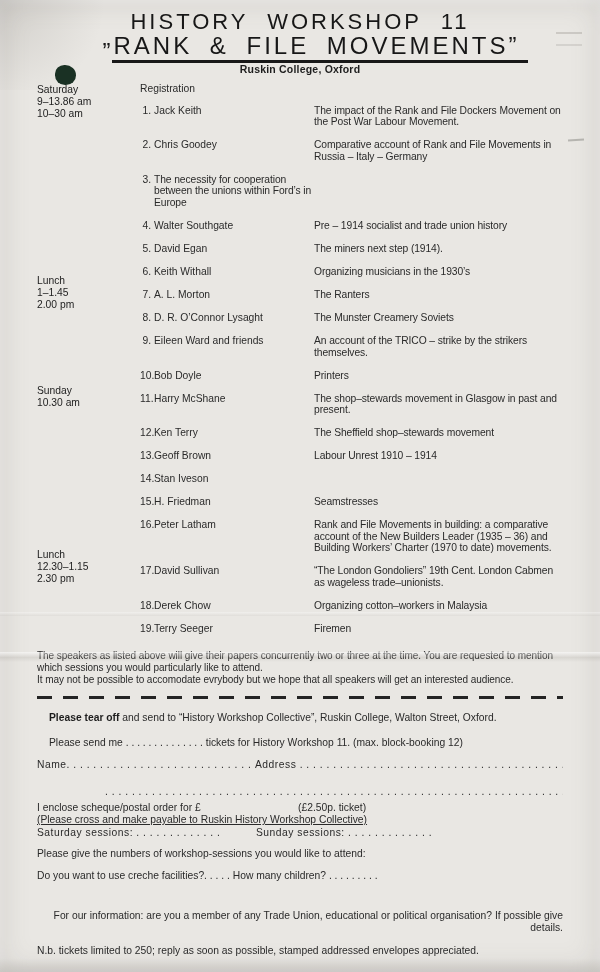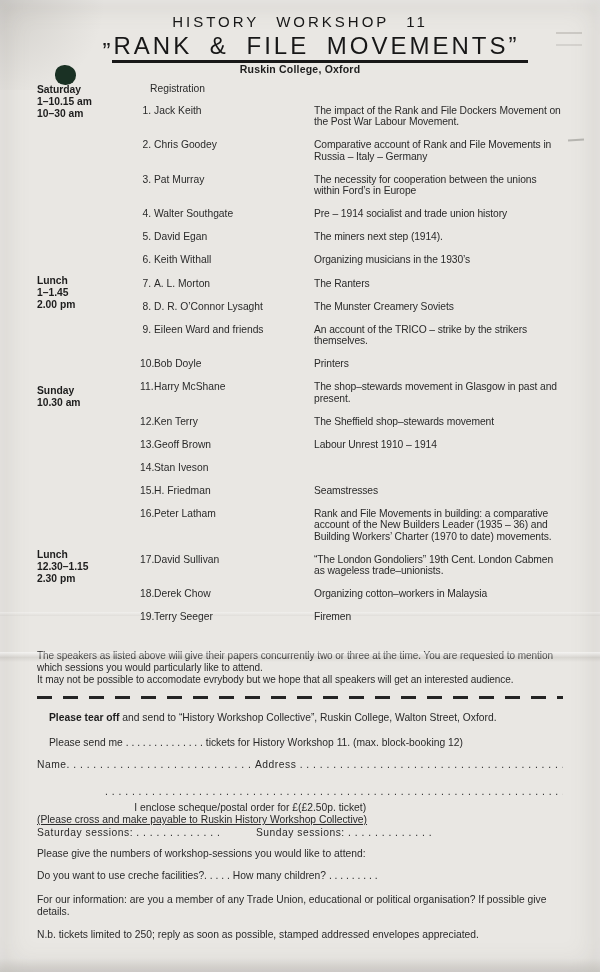--- a/index.html
+++ b/index.html
@@ -29,54 +29,54 @@
   .right-mark { position:absolute; left:568px; top:139px; width:16px; height:2px;
     background:rgba(90,88,84,0.35); transform:rotate(-4deg); }
   .fold-mark { position:absolute; left:556px; top:32px; width:26px; height:10px;
     border-top:2px solid rgba(120,115,108,0.25); border-bottom:2px solid rgba(120,115,108,0.18); }
 
   .punch-dot { position:absolute; left:55px; top:65px; width:21px; height:20px;
     background:#1a3124; border-radius:46% 54% 50% 50%; }
 
   
   .header { text-align:center; padding-top:11px; color:#171717; }
-  .title1 { font-size:15px; line-height:22px; letter-spacing:3px; word-spacing:10px; white-space:nowrap; }
+  .title1 { font-size:22px; line-height:22px; letter-spacing:3px; word-spacing:10px; white-space:nowrap; }
   .title2 { font-size:24px; line-height:26px; letter-spacing:3px; word-spacing:8px; white-space:nowrap; padding-left:22px; }
   .q-open { position:relative; top:6px; }
   .title-underline { height:3px; background:#181818; width:416px; margin:1px 0 0 112px; }
   .date-line, .venue-line { font-weight:700; font-size:10.5px; line-height:13px; letter-spacing:0.2px; color:#1d1d1d; }
   .date-line { margin-top:9px; }
 
   
   .schedule { position:relative; height:566px; padding-top:7px; box-sizing:border-box; }
-  .time-label { position:absolute; left:37px; font-weight:700; font-size:10.3px; line-height:12px; color:#1d1d1d; white-space:nowrap; }
+  .time-label { position:absolute; left:37px; font-weight:400; font-size:10.3px; line-height:12px; color:#1d1d1d; white-space:nowrap; }
   .tb-0 { top:8px; } .tb-1 { top:199px; } .tb-2 { top:309px; } .tb-3 { top:473px; }
   .rows { margin-left:140px; }
-  .registration { margin-left:10px; font-size:10.3px; line-height:11.5px; margin-bottom:10px; }
+  .registration { margin-left:0; font-size:10.3px; line-height:11.5px; margin-bottom:10px; }
   .session { display:grid; grid-template-columns:14px 160px 250px; margin-bottom:11.5px;
     font-size:10.3px; line-height:11.5px; }
   .session .num { text-align:right; padding-right:3px; }
   .session .speaker { padding-left:0; }
   .session .topic { letter-spacing:-0.1px; }
   .gap-lunch { margin-top:12px; }
 
   
   .notes { margin:8px 37px 0 37px; font-size:10px; line-height:12px; letter-spacing:-0.05px; }
   .tear-line { margin:10px 37px 0 37px; height:3px;
     background:repeating-linear-gradient(90deg,#242424 0 15px, transparent 15px 26px); }
   .form { margin:0 37px; font-size:10.3px; line-height:12px; }
   .form-line { white-space:nowrap; }
   .clip { display:inline-block; white-space:nowrap; overflow:hidden; vertical-align:bottom; }
   .mt13 { margin-top:13px;padding-left:12px; } .mt10 { margin-top:10px; } .mt15 { margin-top:15px; }
   .mt4 { margin-top:4px; } .mt0 { margin-top:0;text-decoration:underline; } .mt9 { margin-top:9px; }
-  .mt1 { margin-top:1px; } .mt12 { margin-top:12px; } .mt11 { margin-top:11px; }
+  .mt1 { margin-top:1px; } .mt12 { margin-top:28px;text-align:right; } .mt11 { margin-top:11px; }
   .wrap { white-space:normal; }
   .bold { font-weight:700; color:#1d1d1d; }
   .w218 { width:218px; } .w308 { width:308px; } .w458 { width:458px; } .w219 { width:219px; }
-  .w261 { width:261px;text-align:right; }
+  .w261 { width:261px; }
   .dots-ls { letter-spacing:0.5px; }
 </style>
 </head>
 <body>
 
 <div class="page">
 
   <div class="crease crease-faint"></div>
   <div class="crease crease-main"></div>
   <div class="corner-shade"></div>
@@ -89,21 +89,21 @@
     <div class="title1">HISTORY WORKSHOP 11</div>
     <div class="title2"><span class="q-open">”</span><span>RANK &amp; FILE MOVEMENTS</span><span>”</span></div>
     <div class="title-underline"></div>
     <div class="venue-line">Ruskin College, Oxford</div>
   </div>
 
   <div class="schedule">
 
     <div class="time-label tb-0">
       <div>Saturday</div>
-      <div>1–10.15 am</div>
+      <div>9–13.86 am</div>
       <div>10–30 am</div>
     </div>
     <div class="time-label tb-1">
       <div>Lunch</div>
       <div>1–1.45</div>
       <div>2.00 pm</div>
     </div>
     <div class="time-label tb-2">
       <div>Sunday</div>
       <div>10.30 am</div>
@@ -122,21 +122,20 @@
           <span class="speaker">Jack Keith</span>
           <span class="topic">The impact of the Rank and File Dockers Movement on the Post War Labour Movement.</span>
         </div>
       <div class="session">
           <span class="num">2.</span>
           <span class="speaker">Chris Goodey</span>
           <span class="topic">Comparative account of Rank and File Movements in Russia – Italy – Germany</span>
         </div>
       <div class="session">
           <span class="num">3.</span>
-          <span class="speaker">Pat Murray</span>
           <span class="topic">The necessity for cooperation between the unions within Ford’s in Europe</span>
         </div>
       <div class="session">
           <span class="num">4.</span>
           <span class="speaker">Walter Southgate</span>
           <span class="topic">Pre – 1914 socialist and trade union history</span>
         </div>
       <div class="session">
           <span class="num">5.</span>
           <span class="speaker">David Egan</span>

